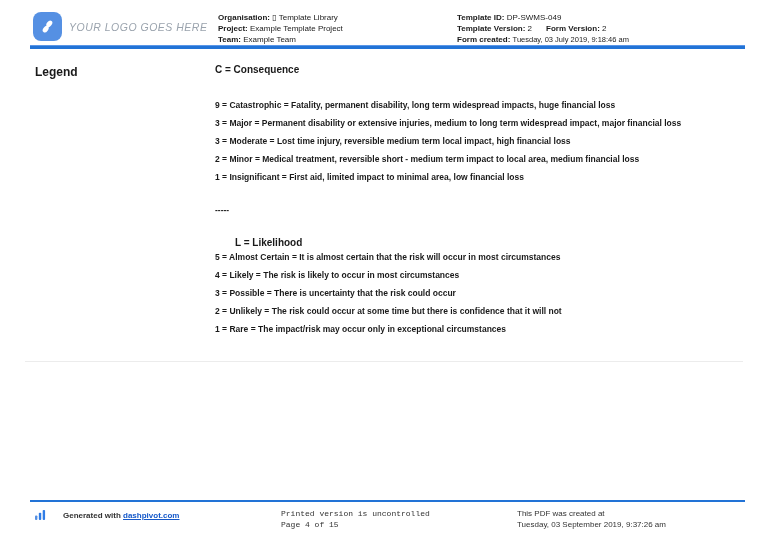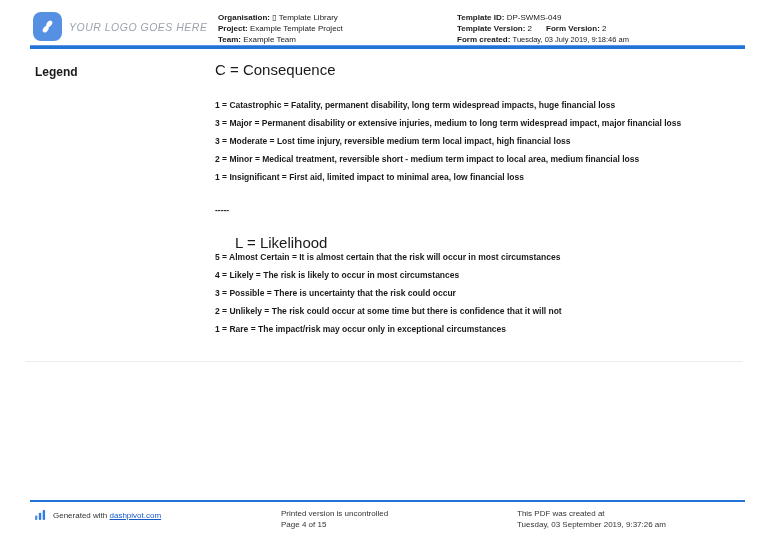--- a/index.html
+++ b/index.html
@@ -14,33 +14,33 @@
   .hdr-col{position:absolute;top:12px;font-size:8px;line-height:11px;}
   .hdr-col.c1{left:218px;}
   .hdr-col.c2{left:457px;}
   .hdr-col b{font-weight:bold;}
   .hdr-created-val{font-size:7.5px;color:#222;}
   .ver-gap{display:inline-block;width:14px;}
   .hdr-rule{position:absolute;left:30px;right:23px;top:45px;height:3px;background:#2273d6;border-top:1px solid #5a96e8;}
   
   .legend-title{position:absolute;left:35px;top:65px;font-size:12px;font-weight:bold;}
   .legend-col{position:absolute;left:215px;top:64px;width:540px;}
-  .lg-heading{font-size:15px;font-weight:normal;line-height:11px;}
+  .lg-heading{font-size:10px;font-weight:bold;line-height:11px;}
   .lg-list{margin:0;padding:0;list-style:none;}
   .lg-list li{font-size:8.5px;font-weight:bold;line-height:18px;white-space:nowrap;}
   .m-c-list{margin-top:21px;}
   .lg-sep{margin-top:15px;font-size:8.5px;font-weight:bold;line-height:18px;}
   .m-l-head{margin-top:18px;padding-left:20px;}
   .m-l-list{}
   .mid-rule{position:absolute;left:25px;right:25px;top:361px;height:1px;background:#ececec;}
   
   .ftr-rule{position:absolute;left:30px;right:23px;top:500px;height:2px;background:#2273d6;}
-  .ftr-left{position:absolute;left:35px;top:509px;display:flex;align-items:center;gap:7px;font-size:8px;color:#333;}
+  .ftr-left{position:absolute;left:35px;top:509px;display:flex;align-items:center;gap:17px;font-size:8px;color:#333;font-weight:bold;}
   .ftr-link{color:#1558c9;text-decoration:underline;cursor:pointer;}
-  .ftr-center{position:absolute;left:281px;top:508px;font-size:8px;line-height:11px;color:#333;}
+  .ftr-center{position:absolute;left:281px;top:508px;font-size:8px;line-height:11px;color:#333;font-family:Liberation Mono, monospace;}
   .ftr-right{position:absolute;left:517px;top:508px;font-size:8px;line-height:11px;color:#333;}
 </style>
 </head>
 <body>
 
 <div class="page">
 
   <div class="logo-wrap">
     <span class="logo-badge">
       <svg width="19" height="19" viewBox="0 0 24 24">
@@ -63,21 +63,21 @@
     <div><b>Form created:</b> <span class="hdr-created-val">Tuesday, 03 July 2019, 9:18:46 am</span></div>
   </div>
 
   <div class="hdr-rule"></div>
 
   <div class="legend-title">Legend</div>
 
   <div class="legend-col">
     <div class="lg-heading">C = Consequence</div>
     <ul class="lg-list m-c-list">
-      <li>1 = Catastrophic = Fatality, permanent disability, long term widespread impacts, huge financial loss</li>
+      <li>9 = Catastrophic = Fatality, permanent disability, long term widespread impacts, huge financial loss</li>
       <li>3 = Major = Permanent disability or extensive injuries, medium to long term widespread impact, major financial loss</li>
       <li>3 = Moderate = Lost time injury, reversible medium term local impact, high financial loss</li>
       <li>2 = Minor = Medical treatment, reversible short - medium term impact to local area, medium financial loss</li>
       <li>1 = Insignificant = First aid, limited impact to minimal area, low financial loss</li>
     </ul>
     <div class="lg-sep">-----</div>
     <div class="lg-heading m-l-head">L = Likelihood</div>
     <ul class="lg-list m-l-list">
       <li>5 = Almost Certain = It is almost certain that the risk will occur in most circumstances</li>
       <li>4 = Likely = The risk is likely to occur in most circumstances</li>

